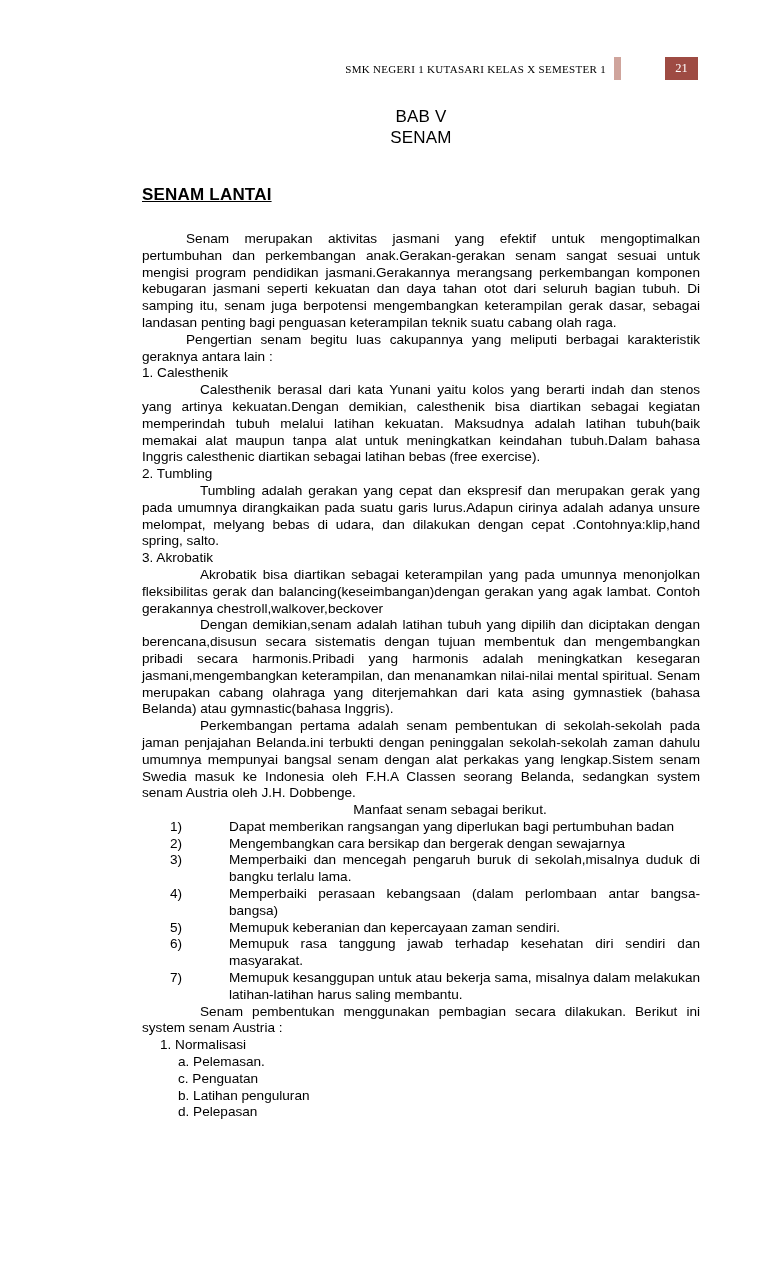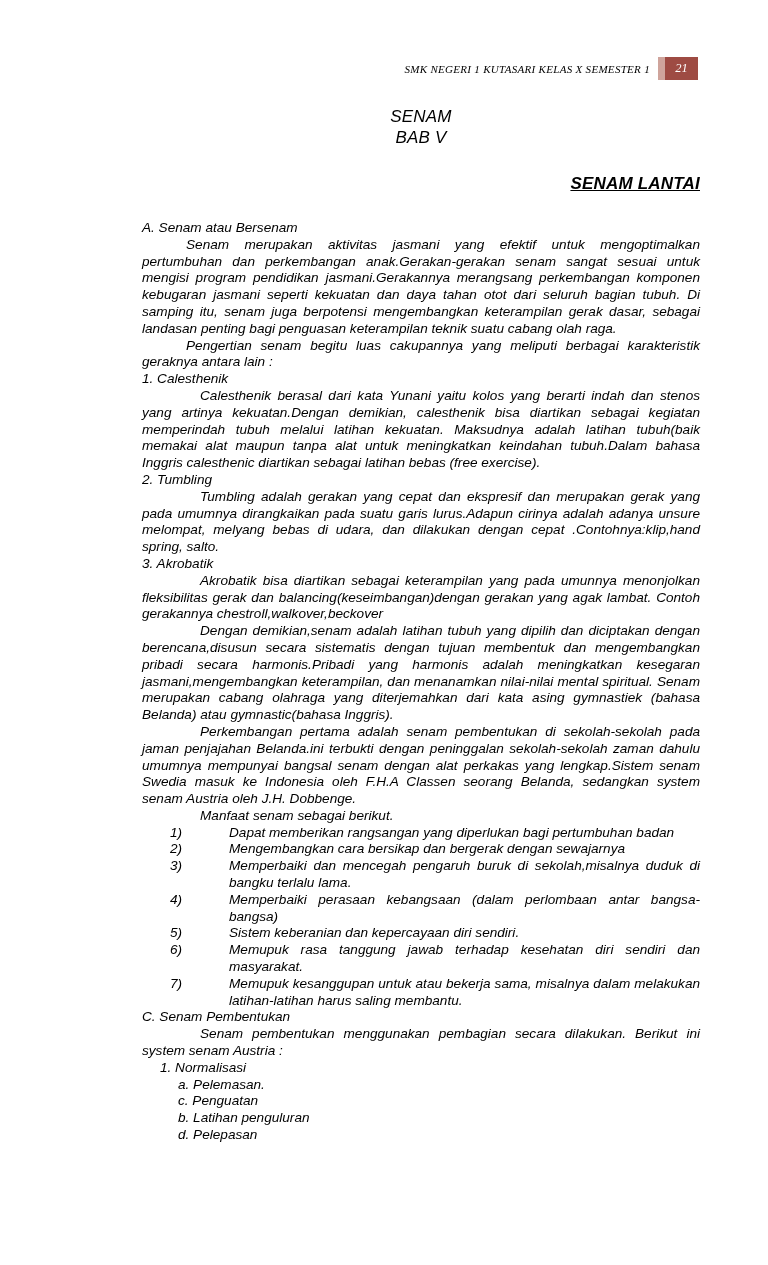--- a/index.html
+++ b/index.html
@@ -6,69 +6,68 @@
   html, body { margin: 0; padding: 0; }
   body { background: #ffffff; }
   .page {
     position: relative;
     width: 768px;
     height: 1205px;
     background: #ffffff;
     color: #000000;
     font-family: "Liberation Sans", sans-serif;
     overflow: hidden;
-    font-style: italic;
   }
   .header {
     position: absolute;
     top: 57px;
     right: 70px;
     display: flex;
     align-items: center;
   }
   .header-title {
     font-family: "Liberation Serif", serif;
     font-size: 11px;
     letter-spacing: 0.3px;
     white-space: nowrap;
   }
-  .badge { display: flex; align-items: stretch; height: 23px; margin-left: 8px; }
+  .badge { display: flex; align-items: stretch; height: 23px; margin-left: 8px; gap: 44px; }
   .badge-strip { width: 7px; background: #cfa49c; }
   .badge-box {
     width: 33px;
     background: #9e4b43;
     color: #ffffff;
     font-family: "Liberation Serif", serif;
     font-size: 12.5px;
     display: flex;
     align-items: center;
     justify-content: center;
   }
   .content {
     padding: 106px 68px 0 142px;
     font-size: 13.6px;
     line-height: 16.8px;
   }
   .doc-title { text-align: center; font-size: 17px; line-height: 21px; letter-spacing: 0.2px; }
   .doc-subtitle {
-    text-align: right;
+    text-align: left;
     font-size: 17px;
     line-height: 21px;
     font-weight: bold;
     text-decoration: underline;
-    margin-top: 25px;
+    margin-top: 36px;
     letter-spacing: 0.2px;
   }
   .body-text { margin-top: 26px; }
   .body-text p { margin: 0; }
   .just { text-align: justify; }
   .ind-1 { text-indent: 44px; }
   .ind-2 { text-indent: 58px; }
   .gap { margin-top: 17px; }
-  .intro-b { padding-left: 58px; }
+  .intro-b { padding-left: 58px; text-align: center; }
   .olist { padding-left: 28px; }
   .list-row { display: flex; }
   .list-marker { flex: 0 0 27px; }
   .list-text { flex: 1; text-align: justify; margin-left: 32px; }
   .sub1 { padding-left: 18px; }
   .sub2 { padding-left: 16px; }
   .letter { padding-left: 36px; }
 </style>
 </head>
 <body>
@@ -79,29 +78,28 @@
     <span class="header-title">SMK NEGERI 1 KUTASARI KELAS X SEMESTER 1</span>
     <span class="badge">
       <span class="badge-strip"></span>
       <span class="badge-box">21</span>
     </span>
   </div>
 
   <div class="content">
 
     <div class="doc-title">
+      <div>BAB V</div>
       <div>SENAM</div>
-      <div>BAB V</div>
     </div>
 
     <div class="doc-subtitle">SENAM LANTAI</div>
 
     <div class="body-text">
 
-      <p>A. Senam atau Bersenam</p>
       <p class="just ind-1">Senam merupakan aktivitas jasmani yang efektif untuk mengoptimalkan pertumbuhan dan perkembangan anak.Gerakan-gerakan senam sangat sesuai untuk mengisi program pendidikan jasmani.Gerakannya merangsang perkembangan komponen kebugaran jasmani seperti kekuatan dan daya tahan otot dari seluruh bagian tubuh. Di samping itu, senam juga berpotensi mengembangkan keterampilan gerak dasar, sebagai landasan penting bagi penguasan keterampilan teknik suatu cabang olah raga.</p>
       <p class="just ind-1">Pengertian senam begitu luas cakupannya yang meliputi berbagai karakteristik geraknya antara lain :</p>
 
       <p>1. Calesthenik</p>
       <p class="just ind-2">Calesthenik berasal dari kata Yunani yaitu kolos yang berarti indah dan stenos yang artinya kekuatan.Dengan demikian, calesthenik bisa diartikan sebagai kegiatan memperindah tubuh melalui latihan kekuatan. Maksudnya adalah latihan tubuh(baik memakai alat maupun tanpa alat untuk meningkatkan keindahan tubuh.Dalam bahasa Inggris calesthenic diartikan sebagai latihan bebas (free exercise).</p>
 
       <p>2. Tumbling</p>
       <p class="just ind-2">Tumbling adalah gerakan yang cepat dan ekspresif dan merupakan gerak yang pada umumnya dirangkaikan pada suatu garis lurus.Adapun cirinya adalah adanya unsure melompat, melyang bebas di udara, dan dilakukan dengan cepat .Contohnya:klip,hand spring, salto.</p>
 
       <p>3. Akrobatik</p>
@@ -124,33 +122,32 @@
         <div class="list-row">
           <span class="list-marker">3)</span>
           <span class="list-text">Memperbaiki dan mencegah pengaruh buruk di sekolah,misalnya duduk di bangku terlalu lama.</span>
         </div>
         <div class="list-row">
           <span class="list-marker">4)</span>
           <span class="list-text">Memperbaiki perasaan kebangsaan (dalam perlombaan antar bangsa-bangsa)</span>
         </div>
         <div class="list-row">
           <span class="list-marker">5)</span>
-          <span class="list-text">Sistem keberanian dan kepercayaan diri sendiri.</span>
+          <span class="list-text">Memupuk keberanian dan kepercayaan zaman sendiri.</span>
         </div>
         <div class="list-row">
           <span class="list-marker">6)</span>
           <span class="list-text">Memupuk rasa tanggung jawab terhadap kesehatan diri sendiri dan masyarakat.</span>
         </div>
         <div class="list-row">
           <span class="list-marker">7)</span>
           <span class="list-text">Memupuk kesanggupan untuk atau bekerja sama, misalnya dalam melakukan latihan-latihan harus saling membantu.</span>
         </div>
       </div>
 
-      <p class="gap">C. Senam Pembentukan</p>
       <p class="just ind-2">Senam pembentukan menggunakan pembagian secara dilakukan. Berikut ini system senam Austria :</p>
       <p class="sub1">1. Normalisasi</p>
       <p class="letter">a. Pelemasan.</p>
       <p class="letter">c. Penguatan</p>
       <p class="letter">b. Latihan penguluran</p>
       <p class="letter">d. Pelepasan</p>
 
     </div>
   </div>
 </div>

